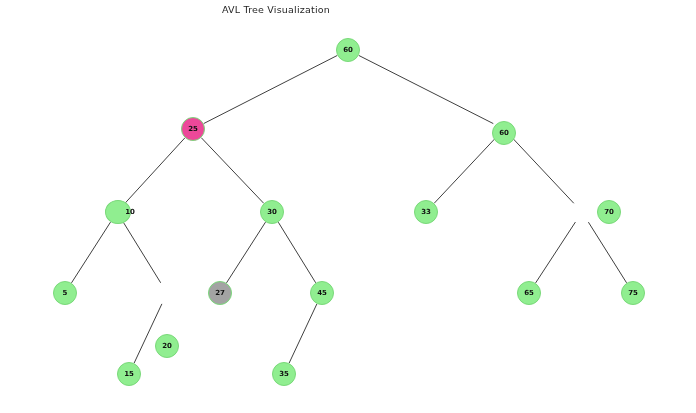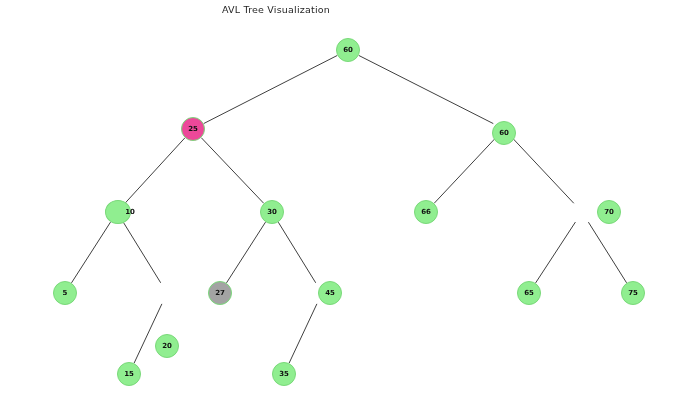--- a/index.html
+++ b/index.html
@@ -89,35 +89,35 @@
       <div class="node" style="left: 504px; top: 133px; background: rgb(144, 238, 144); border: 1px solid rgb(122, 217, 122);">
         <span class="node-label">60</span>
       </div>
       <div class="node" style="left: 117px; top: 212px; background: rgb(144, 238, 144); border: 1px solid rgb(122, 217, 122); padding-left: 24px;">
         <span class="node-label">10</span>
       </div>
       <div class="node" style="left: 272px; top: 212px; background: rgb(144, 238, 144); border: 1px solid rgb(122, 217, 122);">
         <span class="node-label">30</span>
       </div>
       <div class="node" style="left: 426px; top: 212px; background: rgb(144, 238, 144); border: 1px solid rgb(122, 217, 122);">
-        <span class="node-label">66</span>
+        <span class="node-label">33</span>
       </div>
       <div class="node" style="left: 582px; top: 212px; background: rgb(144, 238, 144); border: 1px solid rgb(122, 217, 122); margin-left: 15px;">
         <span class="node-label">70</span>
       </div>
       <div class="node" style="left: 65px; top: 293px; background: rgb(144, 238, 144); border: 1px solid rgb(122, 217, 122);">
         <span class="node-label">5</span>
       </div>
       <div class="node" style="left: 167px; top: 293px; background: rgb(144, 238, 144); border: 1px solid rgb(122, 217, 122); margin-top: 41px;">
         <span class="node-label">20</span>
       </div>
       <div class="node" style="left: 220px; top: 293px; background: #a3a3a3; border: 1px solid rgb(122, 217, 122);">
         <span class="node-label">27</span>
       </div>
-      <div class="node" style="left: 330px; top: 293px; background: rgb(144, 238, 144); border: 1px solid rgb(122, 217, 122);">
+      <div class="node" style="left: 322px; top: 293px; background: rgb(144, 238, 144); border: 1px solid rgb(122, 217, 122);">
         <span class="node-label">45</span>
       </div>
       <div class="node" style="left: 529px; top: 293px; background: rgb(144, 238, 144); border: 1px solid rgb(122, 217, 122);">
         <span class="node-label">65</span>
       </div>
       <div class="node" style="left: 633px; top: 293px; background: rgb(144, 238, 144); border: 1px solid rgb(122, 217, 122);">
         <span class="node-label">75</span>
       </div>
       <div class="node" style="left: 129px; top: 374px; background: rgb(144, 238, 144); border: 1px solid rgb(122, 217, 122);">
         <span class="node-label">15</span>

